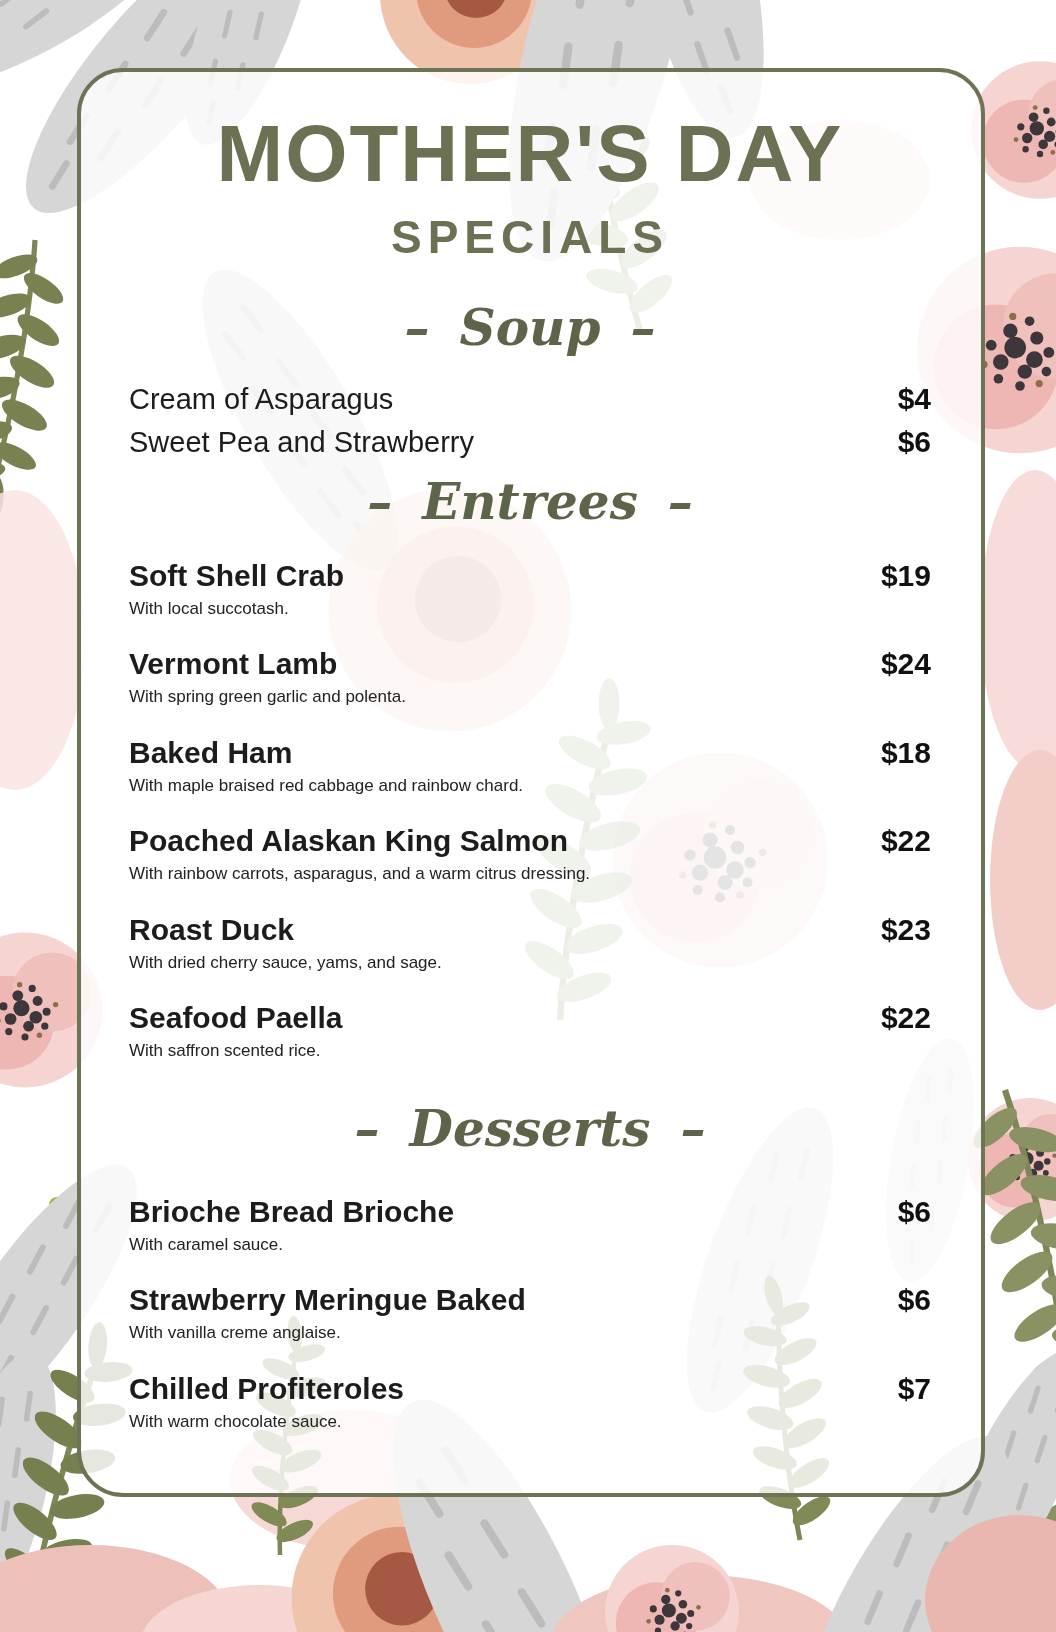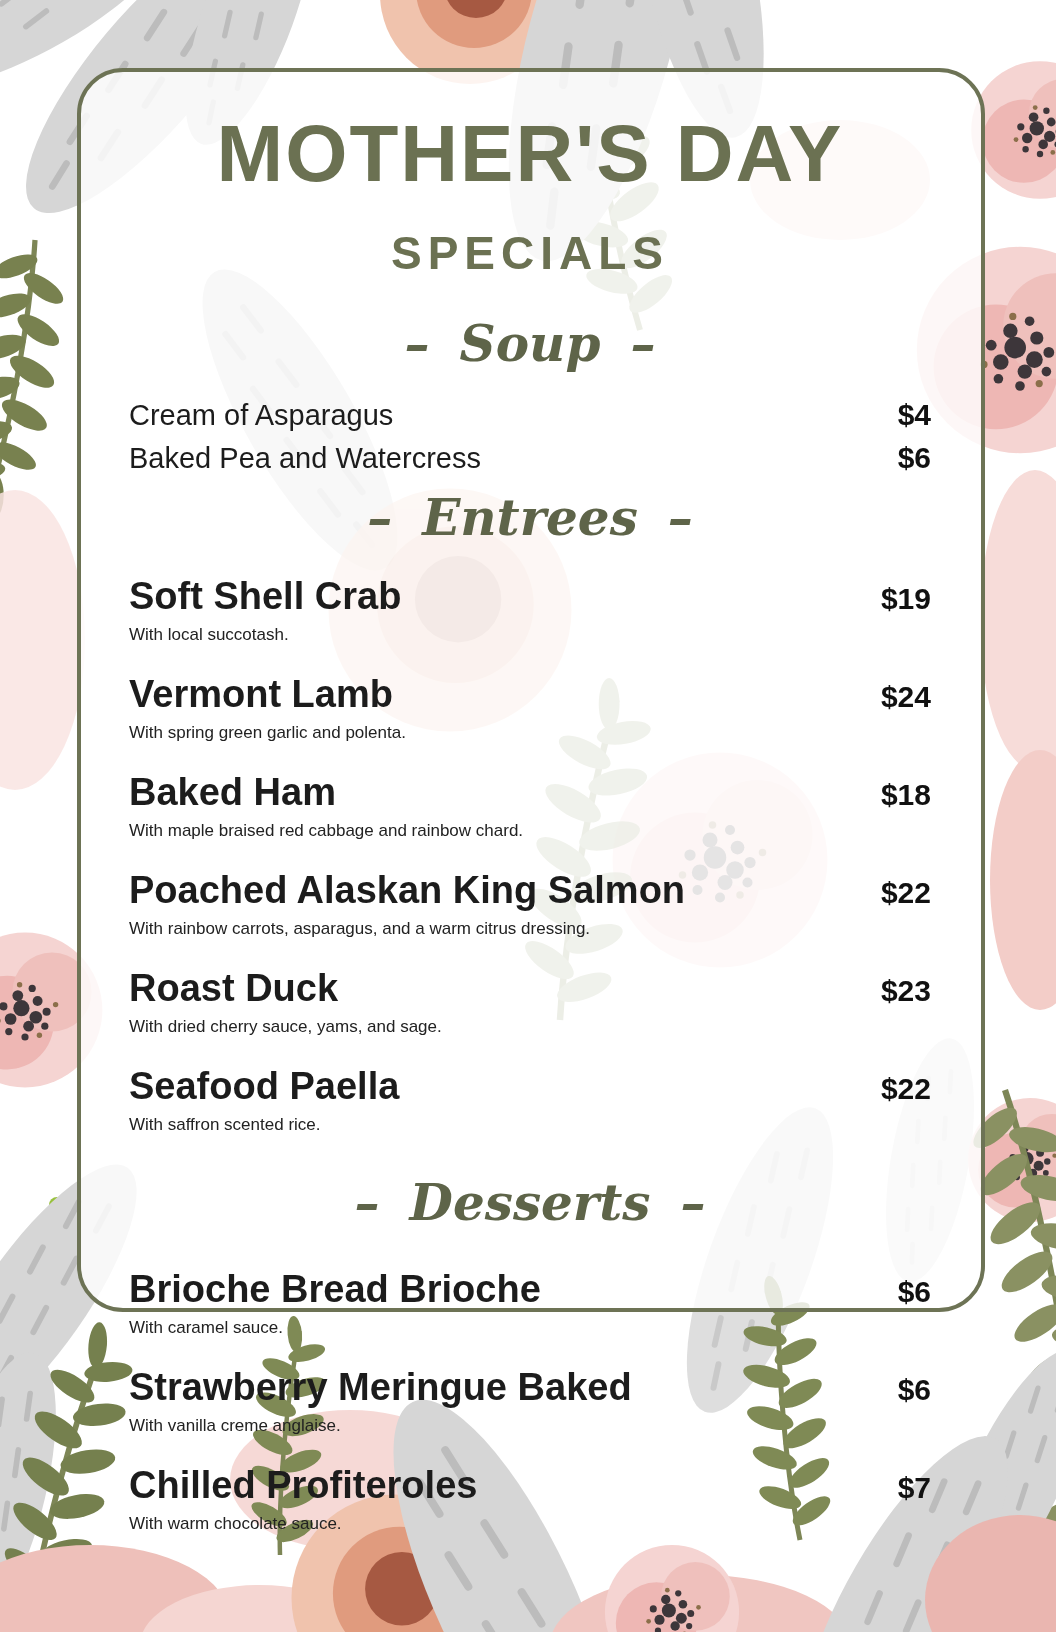--- a/index.html
+++ b/index.html
@@ -16,55 +16,55 @@
     width:1056px;height:1632px;
     background:#ffffff;
     overflow:hidden;
     font-family:"Liberation Sans",sans-serif;
   }
   .bg{
     position:absolute;inset:0;z-index:0;
   }
   .menu-card{
     position:absolute;z-index:1;
-    left:77px;top:68px;width:908px;height:1244px;
+    left:77px;top:68px;width:908px;height:1429px;
     border:4px solid var(--border-green);
     border-radius:46px;
     background:rgba(255,255,255,0.82);
     padding:42px 50px 0 48px;
   }
   .menu-title{
     text-align:center;
     font-size:80px;font-weight:bold;letter-spacing:2px;
     color:var(--accent-green);
     line-height:1.0;
   }
   .menu-subtitle{
     text-align:center;
     font-size:46px;font-weight:bold;letter-spacing:6px;
     color:var(--accent-green);
-    margin-top:32px;
+    margin-top:16px;
   }
   .section-heading{
     display:flex;justify-content:center;align-items:center;gap:30px;
     font-family:"DejaVu Serif",serif;font-style:italic;font-weight:bold;
     font-size:50px;color:var(--script-green);
     line-height:1.05;
   }
   .heading-dash{font-family:"DejaVu Serif",serif;}
   #sections section:nth-of-type(1) .section-heading{margin:38px 0 26px 0;}
   #sections section:nth-of-type(2) .section-heading{margin:16px 0 30px 0;}
   #sections section:nth-of-type(3) .section-heading{margin:42px 0 38px 0;}
   .menu-item{margin-bottom:27px;}
   .menu-item.plain{margin-bottom:7px;}
   .item-row{
     display:flex;justify-content:space-between;align-items:baseline;
   }
   .item-name{
-    font-size:38px;font-weight:bold;color:var(--text-dark);
+    font-size:30px;font-weight:bold;color:var(--text-dark);
     line-height:1.2;
   }
   .menu-item.plain .item-name{font-weight:normal;font-size:29px;}
   .item-price{
     font-size:30px;font-weight:bold;color:#111111;line-height:1.2;
   }
   .item-desc{
     font-size:17px;color:var(--desc-dark);margin-top:5px;line-height:1.2;
   }
 </style>
@@ -207,21 +207,21 @@
   <div class="menu-item plain">
     <div class="item-row">
       <span class="item-name">Cream of Asparagus</span>
       <span class="item-price">$4</span>
     </div>
 
   </div>
 
   <div class="menu-item plain">
     <div class="item-row">
-      <span class="item-name">Baked Pea and Watercress</span>
+      <span class="item-name">Sweet Pea and Strawberry</span>
       <span class="item-price">$6</span>
     </div>
 
   </div>
 </div>
   </section>
 
   <section>
     <div class="section-heading">
       <span class="heading-dash">–</span>

